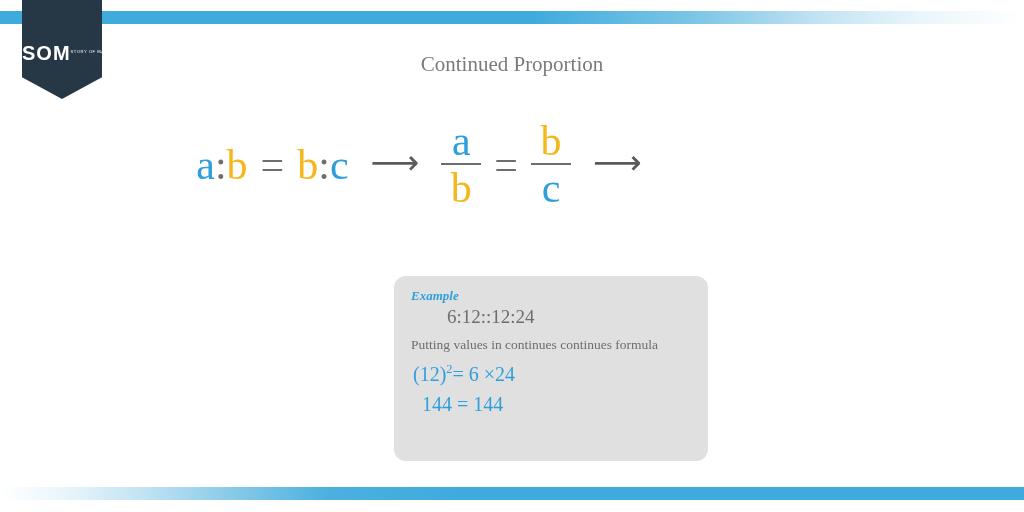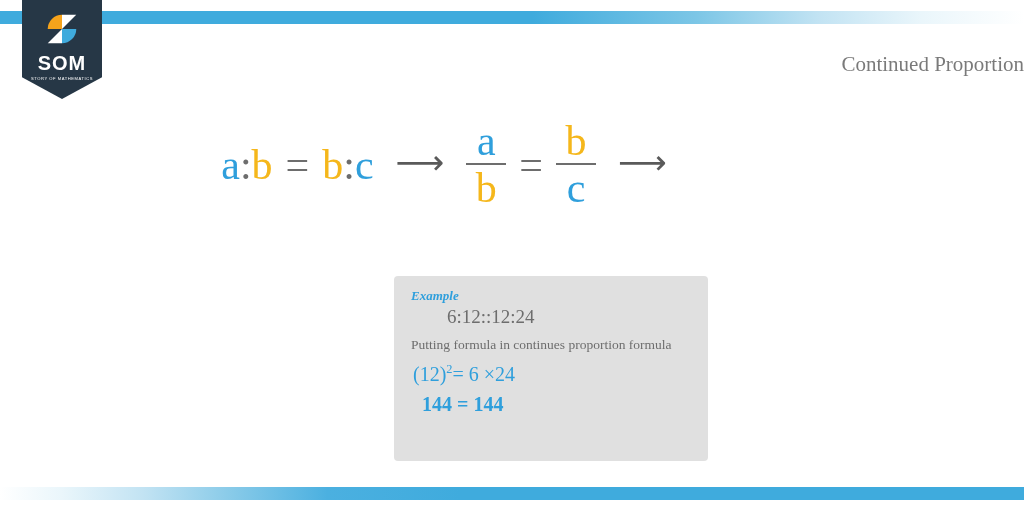--- a/index.html
+++ b/index.html
@@ -40,21 +40,21 @@
   
   .logo-banner {
     position: absolute;
     left: 22px;
     top: 0;
     width: 80px;
     height: 99px;
     background: #263746;
     clip-path: polygon(0 0, 100% 0, 100% 78%, 50% 100%, 0 78%);
     display: flex;
-    flex-direction: column;
+    flex-direction: row;
     align-items: center;
   }
   .logo-mark {
     margin-top: 12px;
     width: 34px;
     height: 34px;
   }
   .logo-som {
     color: #ffffff;
     font-family: "Liberation Sans", sans-serif;
@@ -72,38 +72,37 @@
     margin-top: 3px;
     white-space: nowrap;
   }
 
   
   .page-title {
     position: absolute;
     left: 0;
     top: 52px;
     width: 1024px;
-    text-align: right;
+    text-align: center;
     font-size: 21px;
     color: #7a7a7a;
     font-family: "Liberation Serif", serif;
   }
 
   
   .formula-row {
     position: absolute;
     left: 0;
     top: 120px;
     width: 860px;
     display: flex;
     align-items: center;
     justify-content: center;
     font-size: 42px;
     line-height: 1;
-    padding-left: 25px;
   }
   .f-blue   { color: #2f9fdc; }
   .f-orange { color: #f5b71b; }
   .f-gray   { color: #6d6d6d; }
 
   .ratio { white-space: nowrap; letter-spacing: 0px; }
   .eq-sign { margin: 0 13px; color: #6d6d6d; }
 
   .arrow {
     color: #5a5a5a;
@@ -138,21 +137,21 @@
   }
 
   
   .example-box {
     position: absolute;
     left: 394px;
     top: 276px;
     width: 314px;
     height: 185px;
     background: #e0e0e0;
-    border-radius: 4px;
+    border-radius: 12px;
     box-sizing: border-box;
     padding: 13px 0 0 17px;
   }
   .ex-label {
     color: #2f9fdc;
     font-weight: bold;
     font-style: italic;
     font-size: 13px;
     line-height: 1.1;
     font-family: "Liberation Serif", serif;
@@ -182,21 +181,20 @@
     line-height: 1.25;
     margin-top: 9px;
     margin-left: 2px;
   }
   .ex-calc2 {
     color: #2f9fdc;
     font-size: 20px;
     line-height: 1.25;
     margin-top: 5px;
     margin-left: 11px;
-    font-weight: bold;
   }
   .ex-calc1 .sup2 {
     font-size: 0.62em;
     vertical-align: super;
   }
 </style>
 </head>
 <body>
 
 <div class="bar-top"></div>
@@ -236,18 +234,18 @@
   </span>
 
   <span class="arrow">⟶</span>
 
 
 </div>
 
 <div class="example-box">
   <div class="ex-label">Example</div>
   <div class="ex-proportion">6:12::12:24</div>
-  <div class="ex-note">Putting formula in continues proportion formula</div>
+  <div class="ex-note">Putting values in continues continues formula</div>
   <div class="ex-calc1"><span>(12)</span><span class="sup2">2</span><span>= 6 ×24</span></div>
   <div class="ex-calc2">144  = 144</div>
 </div>
 
 <div class="bar-bottom"></div>
 
 </body></html>

